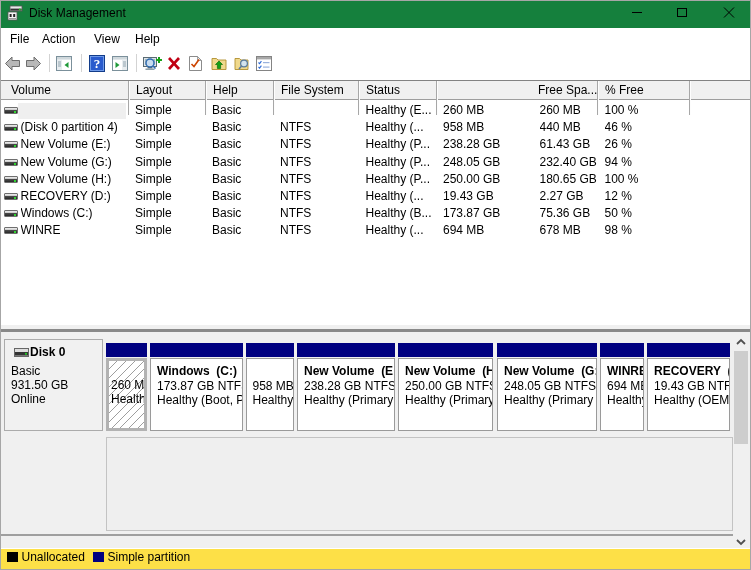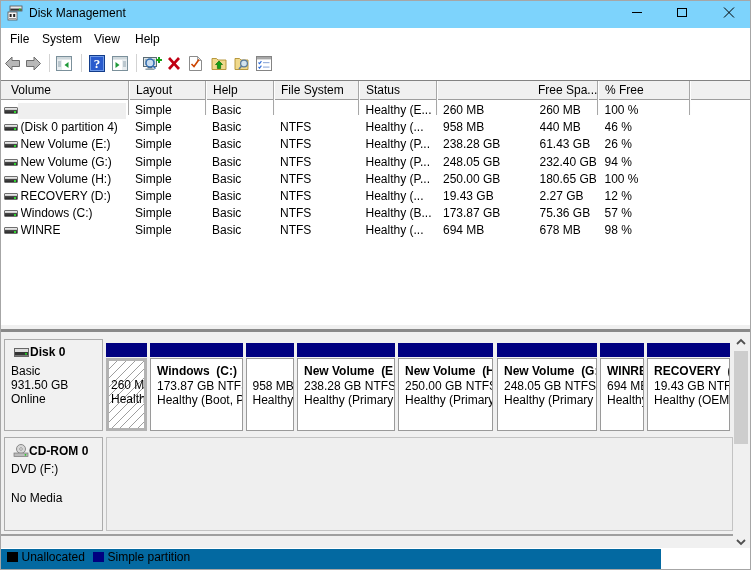--- a/index.html
+++ b/index.html
@@ -6,21 +6,21 @@
 html,body { width:751px; height:570px; }
 body {
   font-family:"Liberation Sans", sans-serif;
   font-size:12px; color:#000;
   background:#fff; position:relative; overflow:hidden;
 }
 .abs { position:absolute; }
 .txt { position:absolute; white-space:nowrap; line-height:14px; }
 
 
-#titlebar { left:0; top:0; width:751px; height:28px; background:#7dd3fc; }
+#titlebar { left:0; top:0; width:751px; height:28px; background:#15803d; }
 #title-text { left:29px; top:6px; }
 
 #menubar { left:0; top:28px; width:751px; height:20px; background:#fff; }
 
 #toolbar { left:0; top:48px; width:751px; height:31px; background:#fff; }
 .tbsep { position:absolute; top:6px; width:1px; height:18px; background:#d3d3d3; }
 
 #listpane { left:0; top:80px; width:751px; height:245px; background:#fff; border-top:1px solid #828282; }
 #header { position:absolute; left:0; top:0; width:751px; height:19px; background:#f0f0f0; border-bottom:1px solid #9d9d9d; }
 .hc { position:absolute; top:0; height:34px; line-height:18px; border-right:1px solid #a7a7a7; box-shadow:1px 0 0 #fdfdfd; padding-left:7px; overflow:hidden; white-space:nowrap; }
@@ -39,21 +39,21 @@
 .part { position:absolute; top:11px; height:88px; }
 .pbar { position:absolute; left:0; top:0; width:100%; height:14px; background:#000080; }
 .pbody { position:absolute; left:0; top:15px; width:100%; height:73px; background:#fff; border:1px solid #9a9a9a; overflow:hidden; }
 .pl { position:absolute; left:6px; white-space:nowrap; line-height:14px; }
 
 #vsb { position:absolute; left:733px; top:0; width:16px; height:216px; background:#f0f0f0; }
 #vthumb { position:absolute; left:1px; top:19px; width:14px; height:93px; background:#cdcdcd; }
 .chev { position:absolute; left:3px; width:10px; height:10px; }
 
 #legendline { left:0; top:548px; width:751px; height:1px; background:#fff; }
-#legend { left:0; top:549px; width:661px; height:21px; background:#0369a1; }
+#legend { left:0; top:549px; width:751px; height:21px; background:#fde047; }
 .sq { position:absolute; top:2.5px; width:10.5px; height:10.5px; }
 b { font-weight:bold;text-align:right; }
 </style>
 </head>
 <body>
 <div style="position:absolute;left:0;top:0;width:751px;height:570px;box-shadow:inset 0 0 0 1px #a6a6a6;z-index:99;pointer-events:none"></div>
 
 <div class="abs" id="titlebar">
   <svg class="abs" style="left:7px;top:5px" width="16" height="16" viewBox="0 0 16 16">
     <rect x="3" y="1" width="12" height="5" fill="#e8e8e8" stroke="#555" stroke-width="0.8"></rect>
@@ -68,21 +68,21 @@
   <svg class="abs" style="left:627px;top:0" width="124" height="28" viewBox="0 0 124 28">
     <line x1="5" y1="12.5" x2="15" y2="12.5" stroke="#000" stroke-width="1"></line>
     <rect x="50.5" y="8.5" width="9" height="8" fill="none" stroke="#000" stroke-width="1"></rect>
     <line x1="97" y1="7.5" x2="107" y2="17.5" stroke="#000" stroke-width="1"></line>
     <line x1="107" y1="7.5" x2="97" y2="17.5" stroke="#000" stroke-width="1"></line>
   </svg>
 </div>
 
 <div class="abs" id="menubar">
   <span class="txt" style="left:10px;top:4px">File</span>
-  <span class="txt" style="left:42px;top:4px">System</span>
+  <span class="txt" style="left:42px;top:4px">Action</span>
   <span class="txt" style="left:94px;top:4px">View</span>
   <span class="txt" style="left:135px;top:4px">Help</span>
 </div>
 
 <div class="abs" id="toolbar">
 
   <svg class="abs" style="left:4px;top:7px" width="17" height="17" viewBox="0 0 17 17">
     <path d="M8 2 L1.5 8.5 L8 15 L8 11.5 L15.5 11.5 L15.5 5.5 L8 5.5 Z" fill="#b8b8b8" stroke="#6e6e6e" stroke-width="1"></path>
   </svg>
 
@@ -240,21 +240,21 @@
       </div>
       <div class="row" style="top:103.19999999999999px">
         <div class="hdd"></div>
         <div class="c" style="left:20.5px;width:106px">Windows (C:)</div>
         <div class="c" style="left:135px;width:70px">Simple</div>
         <div class="c" style="left:212px;width:61px">Basic</div>
         <div class="c" style="left:280px;width:78px">NTFS</div>
         <div class="c" style="left:365.5px;width:70px">Healthy (B...</div>
         <div class="c" style="left:443px;width:89px">173.87 GB</div>
         <div class="c" style="left:539.5px;width:58px">75.36 GB</div>
-        <div class="c" style="left:604.5px;width:85px">57 %</div>
+        <div class="c" style="left:604.5px;width:85px">50 %</div>
       </div>
       <div class="row" style="top:120.39999999999999px">
         <div class="hdd"></div>
         <div class="c" style="left:20.5px;width:106px">WINRE</div>
         <div class="c" style="left:135px;width:70px">Simple</div>
         <div class="c" style="left:212px;width:61px">Basic</div>
         <div class="c" style="left:280px;width:78px">NTFS</div>
         <div class="c" style="left:365.5px;width:70px">Healthy (...</div>
         <div class="c" style="left:443px;width:89px">694 MB</div>
         <div class="c" style="left:539.5px;width:58px">678 MB</div>
@@ -273,31 +273,20 @@
       <rect x="0.5" y="0.5" width="14" height="8" fill="#ddd" stroke="#666"></rect>
       <rect x="1" y="4" width="13" height="3.6" fill="#333"></rect>
       <circle cx="12" cy="5.8" r="1.1" fill="#22cc22"></circle>
     </svg>
     <div class="txt" style="left:25px;top:5px"><b>Disk 0</b></div>
     <div class="txt" style="left:6px;top:24px">Basic</div>
     <div class="txt" style="left:6px;top:38px">931.50 GB</div>
     <div class="txt" style="left:6px;top:51.5px">Online</div>
   </div>
 
-  <div class="lblbox" style="top:105px;height:94px">
-    <svg class="abs" style="left:8px;top:6px" width="16" height="14" viewBox="0 0 16 14">
-      <circle cx="8" cy="5" r="4.5" fill="#d8d8d8" stroke="#888"></circle>
-      <circle cx="8" cy="5" r="1.3" fill="#fff" stroke="#999"></circle>
-      <rect x="1" y="9" width="14" height="3.5" fill="#bbb" stroke="#777" stroke-width="0.7"></rect>
-      <circle cx="12.5" cy="10.8" r="0.9" fill="#22cc22"></circle>
-    </svg>
-    <div class="txt" style="left:24px;top:6px"><b>CD-ROM 0</b></div>
-    <div class="txt" style="left:6px;top:23.5px">DVD (F:)</div>
-    <div class="txt" style="left:6px;top:52.5px">No Media</div>
-  </div>
 
   <div class="abs" style="left:106px;top:105px;width:627px;height:94px;background:#efefef;border:1px solid #c3c3c3"></div>
 
   <div id="parts">
       <div class="part" style="left:106px;width:41px">
         <div class="pbar"></div>
         <div class="pbody" style="border:3px solid #b2b2b2;background:
       repeating-linear-gradient(135deg, rgba(0,0,0,0) 0px, rgba(0,0,0,0) 5.5px, #9e9e9e 5.5px, #9e9e9e 6.2px), #fff">
           <div class="pl" style="left:2px;top:17px">260 MB</div>
           <div class="pl" style="left:2px;top:31px">Healthy (EFI System Partition)</div>

